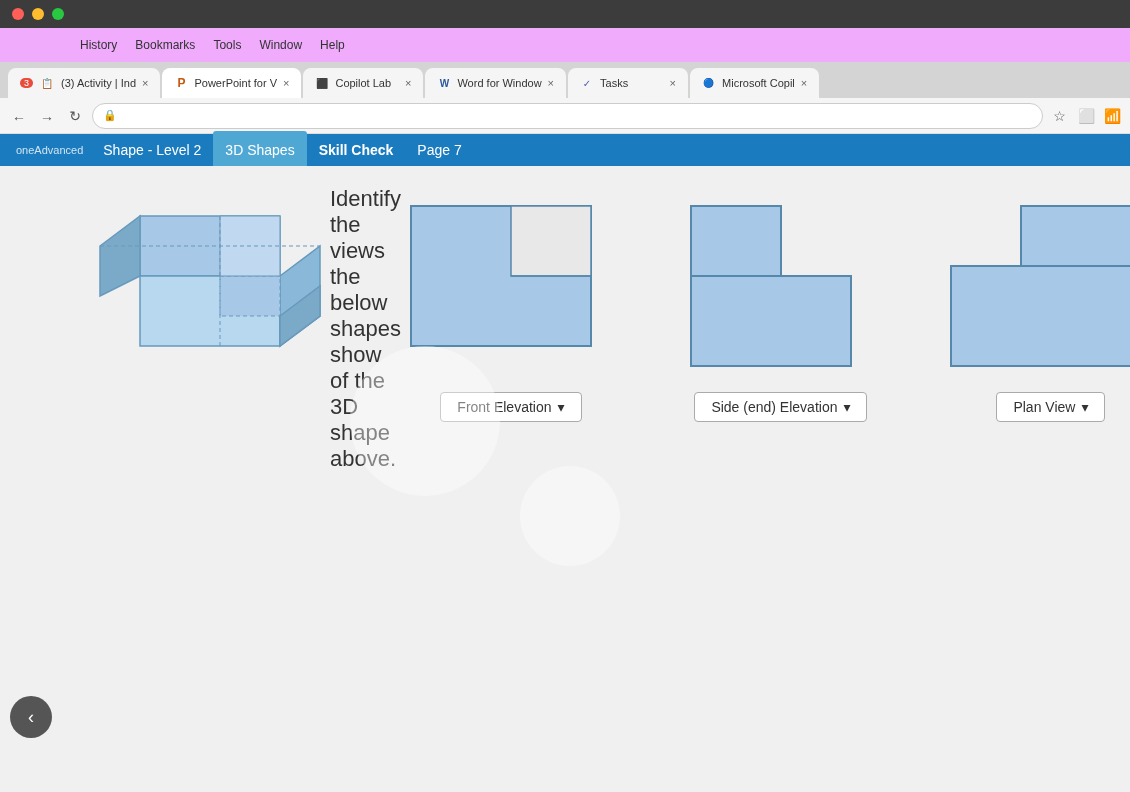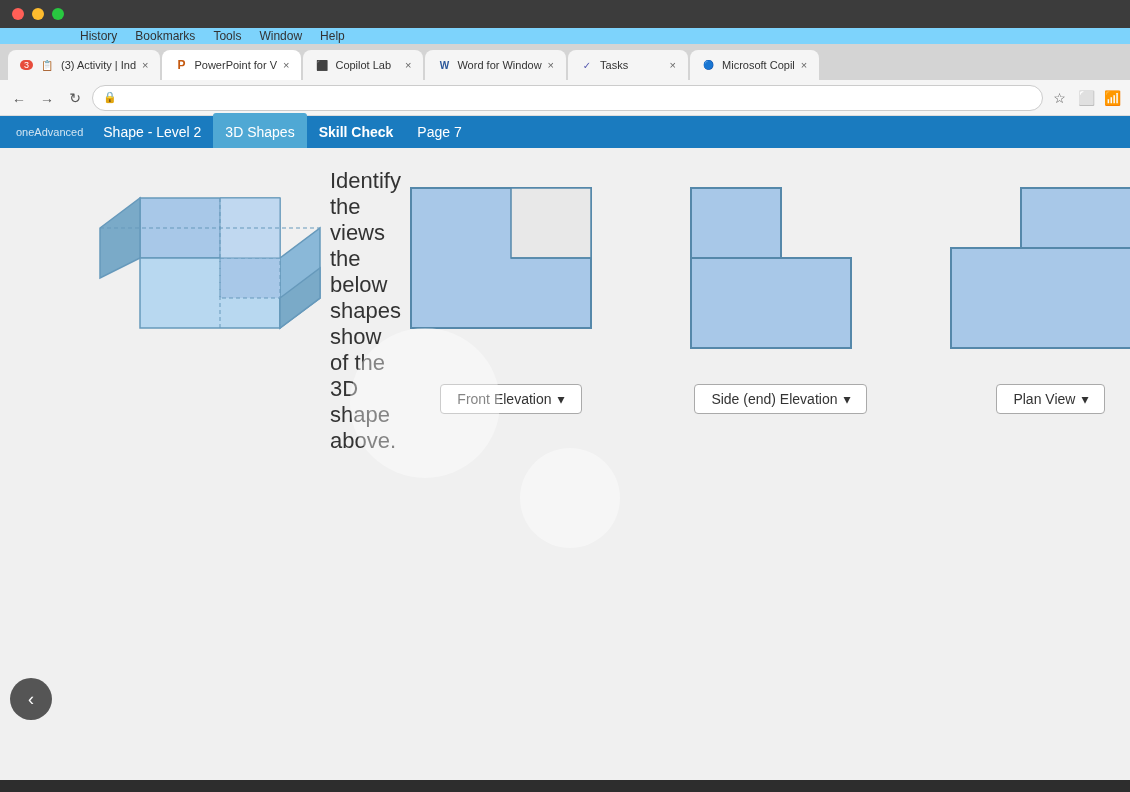--- a/index.html
+++ b/index.html
@@ -23,22 +23,22 @@
     }
     .mac-dot {
       width: 12px; height: 12px;
       border-radius: 50%;
     }
     .mac-dot.red { background: #ff5f57; }
     .mac-dot.yellow { background: #febc2e; }
     .mac-dot.green { background: #28c840; }
 
     .menu-bar {
-      background: #7dd3fc;
-      height: 16px;
+      background: #f0abfc;
+      height: 34px;
       display: flex;
       align-items: center;
       padding: 0 80px;
       gap: 18px;
       font-size: 12px;
       color: #333;
     }
     .menu-item {
       cursor: pointer;
     }
@@ -187,21 +187,21 @@
       display: flex;
       align-items: flex-end;
       gap: 60px;
       width: 100%;
     }
 
     .view-item {
       display: flex;
       flex-direction: column;
       align-items: center;
-      gap: 16px;
+      gap: 6px;
     }
 
     
     .front-elevation-svg {
       width: 220px;
       height: 200px;
     }
 
     
     .side-elevation-svg {

